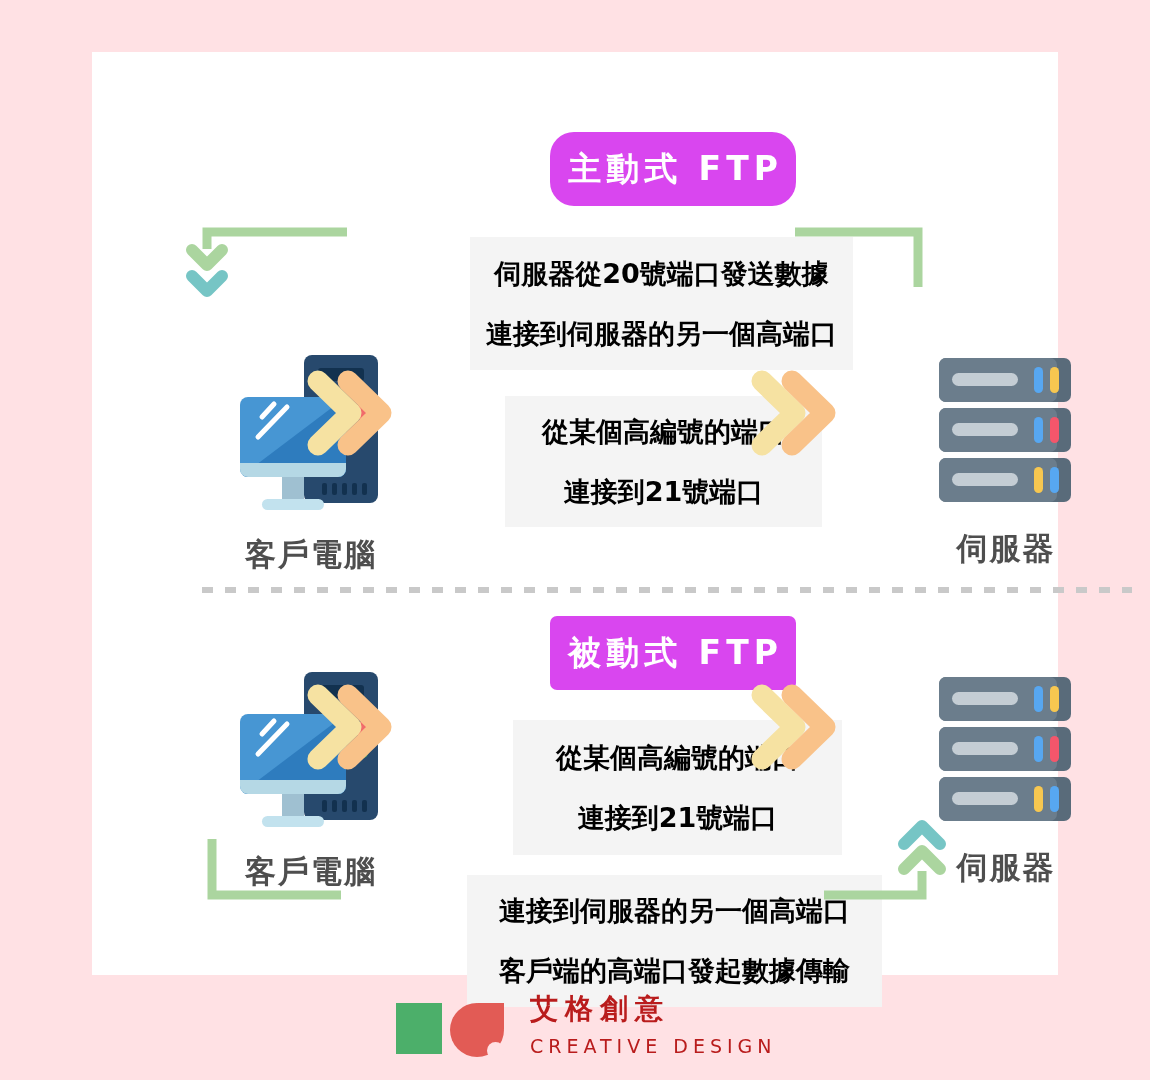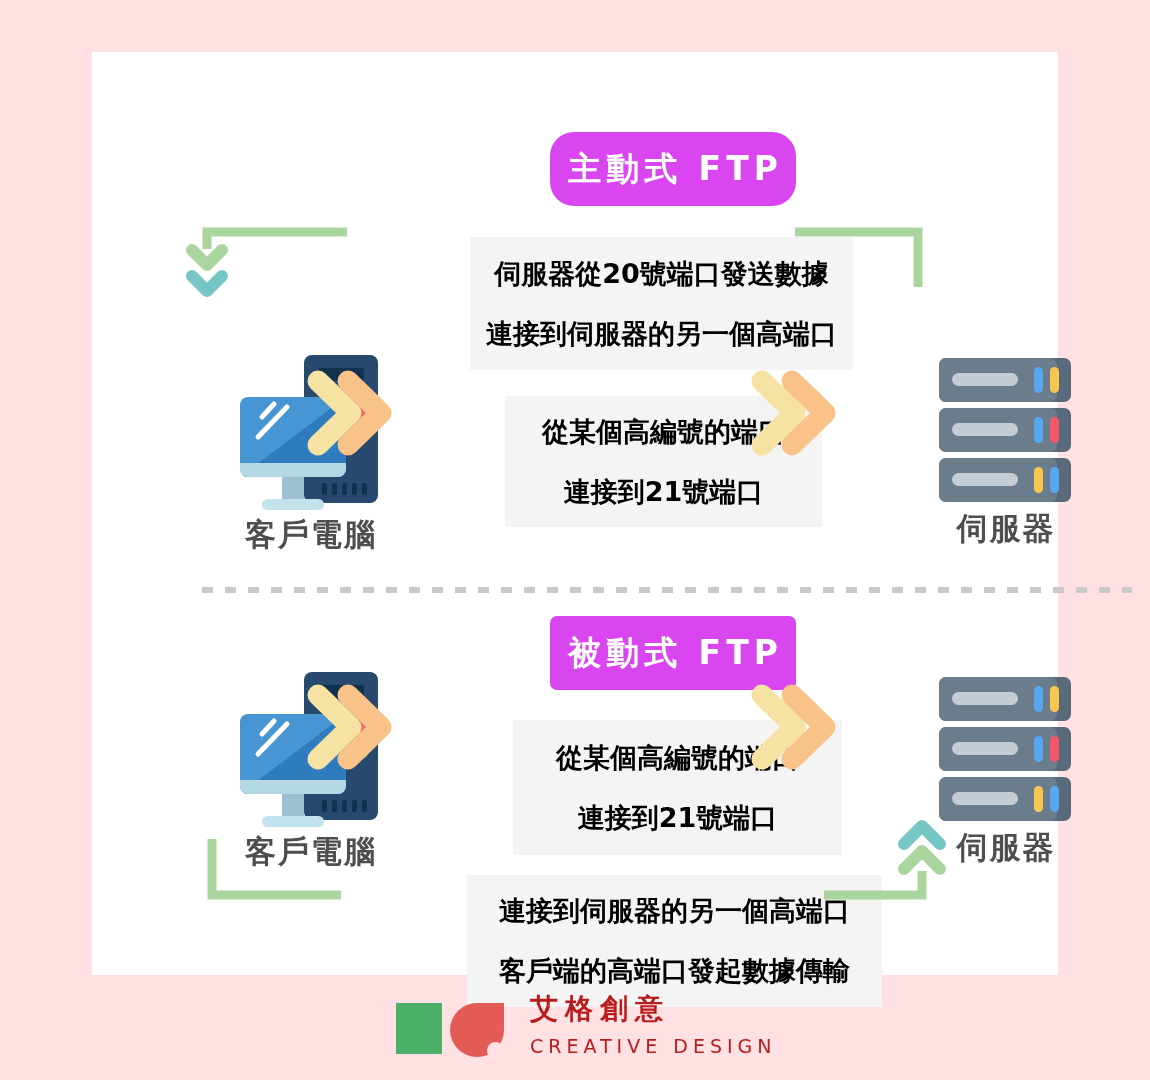--- a/index.html
+++ b/index.html
@@ -27,21 +27,21 @@
   .note{
     position:absolute;background:#F4F4F4;
     display:flex;flex-direction:column;justify-content:center;
     text-align:center;color:#000000;font-weight:700;font-size:27px;
   }
   .note div{line-height:60px;}
   .note.n1{left:378px;top:185px;width:383px;height:133px;}
   .note.n2{left:413px;top:344px;width:317px;height:131px;}
   .note.n3{left:421px;top:668px;width:329px;height:135px;}
   .note.n4{left:375px;top:823px;width:415px;height:132px;}
-  .device{position:absolute;display:flex;flex-direction:column;align-items:center;}
+  .device{position:absolute;display:flex;flex-direction:column;align-items:center;gap:20px;}
   .device .dlabel{
     margin-top:4px;font-size:31px;font-weight:700;color:#4E4E4E;letter-spacing:2px;
     white-space:nowrap;
   }
   .device.client1{left:146px;top:303px;width:146px;}
   .device.server1{left:846px;top:306px;width:136px;}
   .device.client2{left:146px;top:620px;width:146px;}
   .device.server2{left:846px;top:625px;width:136px;}
   .divider{
     position:absolute;left:110px;top:535px;width:930px;height:6px;

